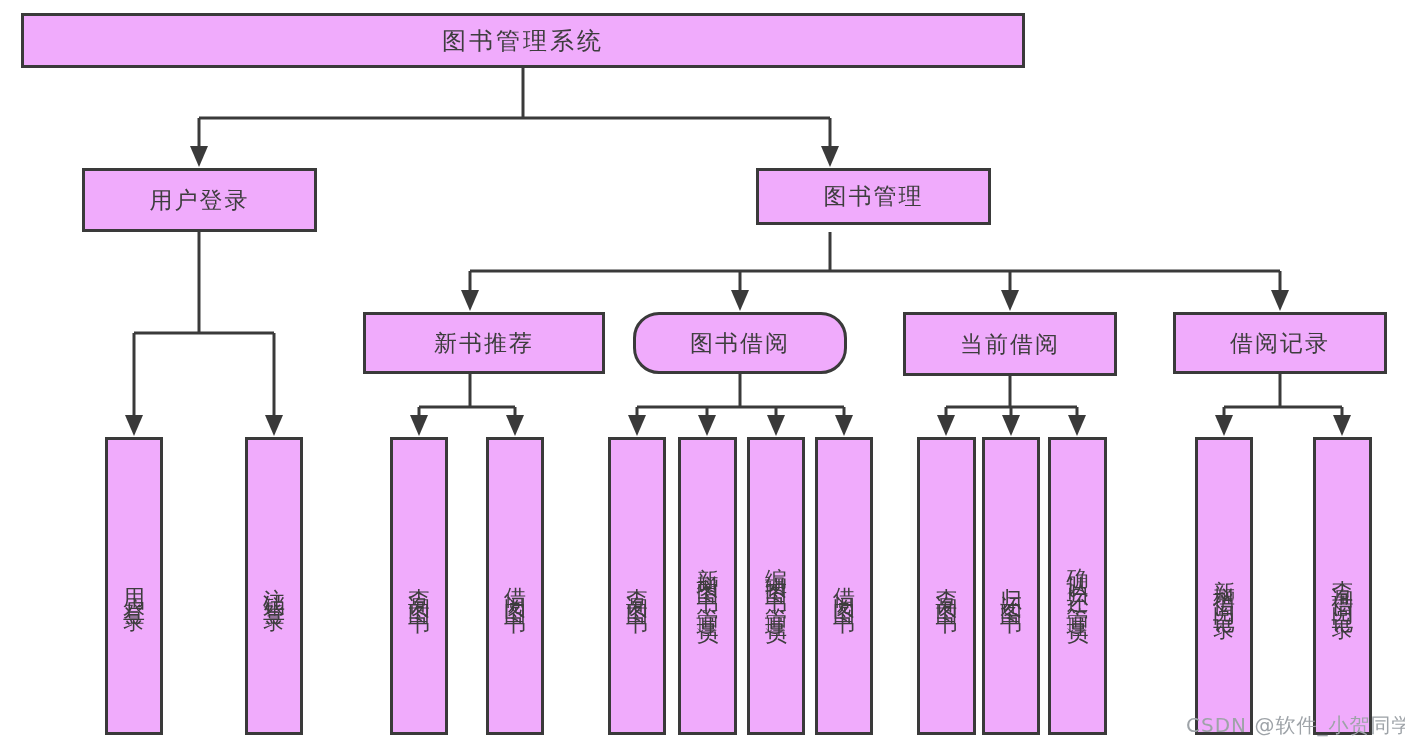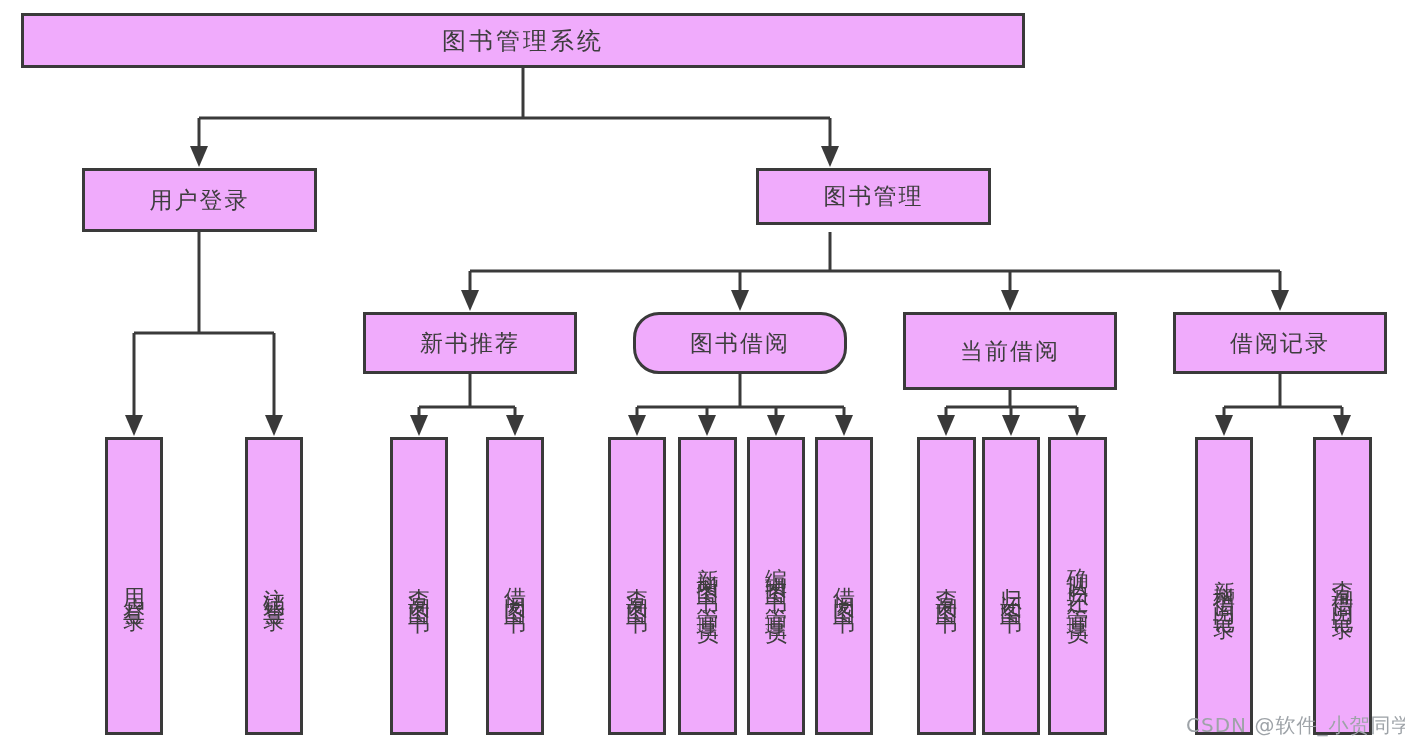--- a/index.html
+++ b/index.html
@@ -119,23 +119,23 @@
       <polygon points="1215,415 1233,415 1224,436"></polygon>
       <polygon points="1333,415 1351,415 1342,436"></polygon>
     </g>
   </svg>
 
   <div class="node root" style="left:21px; top:13px; width:1004px; height:55px;">图书管理系统</div>
 
   <div class="node" style="left:82px; top:168px; width:235px; height:64px;">用户登录</div>
   <div class="node" style="left:712px; top:168px; width:235px; height:57px;margin-left:44px;">图书管理</div>
 
-  <div class="node" style="left:363px; top:312px; width:214px; height:62px;">新书推荐</div>
+  <div class="node" style="left:363px; top:312px; width:242px; height:62px;">新书推荐</div>
   <div class="node" style="left:633px; top:312px; width:214px; height:62px;border-radius:26px;">图书借阅</div>
-  <div class="node" style="left:903px; top:312px; width:214px; height:78px;">当前借阅</div>
+  <div class="node" style="left:903px; top:312px; width:214px; height:64px;">当前借阅</div>
   <div class="node" style="left:1173px; top:312px; width:214px; height:62px;">借阅记录</div>
 
   <div class="node leaf" style="left:105px; top:437px; width:58px; height:298px;">用户登录</div>
   <div class="node leaf" style="left:245px; top:437px; width:58px; height:298px;">注销登录</div>
 
   <div class="node leaf" style="left:390px; top:437px; width:58px; height:298px;">查询图书</div>
   <div class="node leaf" style="left:486px; top:437px; width:58px; height:298px;">借阅图书</div>
 
   <div class="node leaf" style="left:608px; top:437px; width:58px; height:298px;">查询图书</div>
   <div class="node leaf" style="left:678px; top:437px; width:59px; height:298px;">新增图书（管理员）</div>

